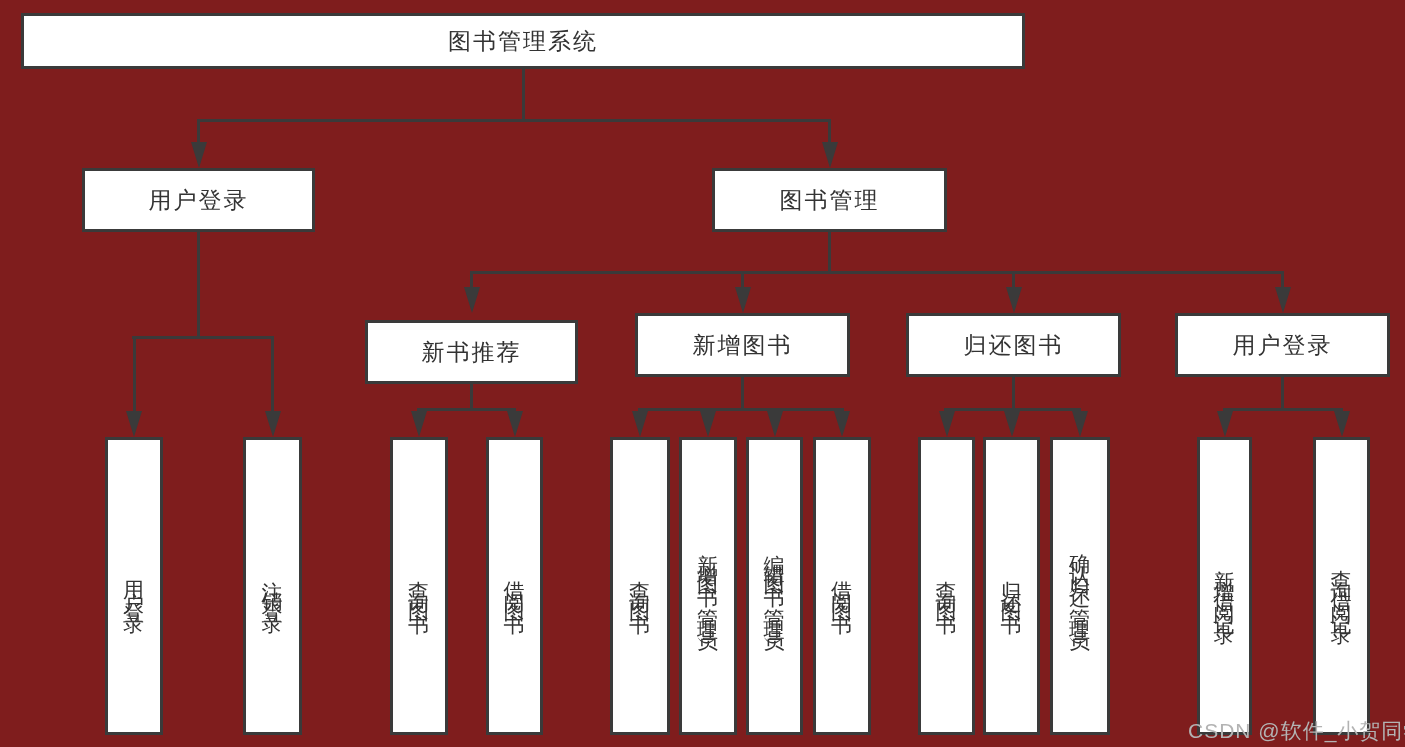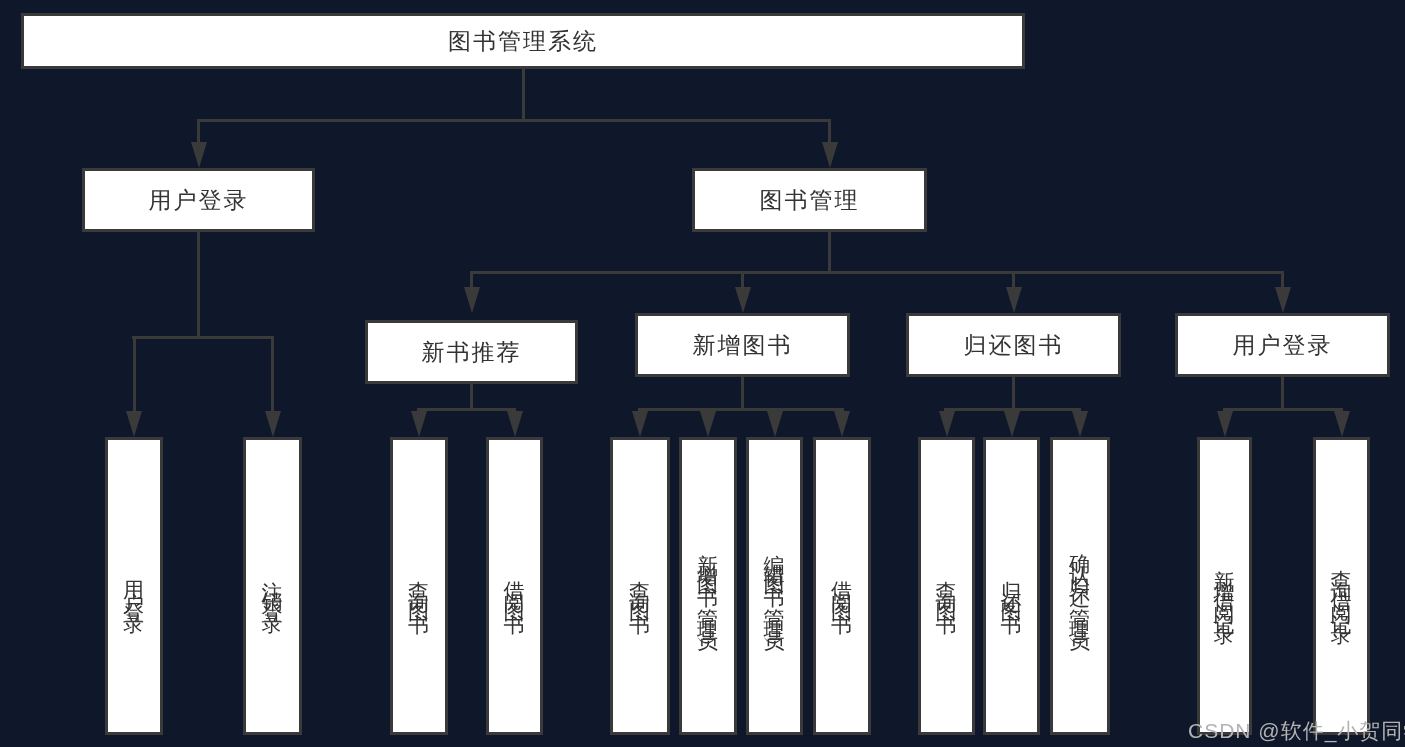--- a/index.html
+++ b/index.html
@@ -1,17 +1,17 @@
 <!DOCTYPE html>
 <html><head>
 <meta charset="utf-8">
 <style>
   html,body{margin:0;padding:0;background:#ffffff;}
   .canvas{
-    position:relative;width:1405px;height:747px;background:#0f172a;overflow:hidden;
+    position:relative;width:1405px;height:747px;background:#7f1d1d;overflow:hidden;
     font-family:"Liberation Sans", sans-serif;color:#333333;
   }
   .node{
     position:absolute;box-sizing:border-box;border:3px solid #3a3a3a;background:#ffffff;
     display:flex;align-items:center;justify-content:center;
     font-size:23px;letter-spacing:2px;white-space:nowrap;
   }
   .vnode{
     position:absolute;box-sizing:border-box;border:3px solid #3a3a3a;background:#ffffff;
     display:flex;align-items:center;justify-content:center;
@@ -86,21 +86,21 @@
   <div class="tri" style="left:1216.5px;top:411px"></div>
   <div class="tri" style="left:1333.5px;top:411px"></div>
 
   <div class="node" style="left:21px;top:13px;width:1004px;height:56px">
     <span>图书管理系统</span>
   </div>
 
   <div class="node" style="left:82px;top:168px;width:233px;height:64px">
     <span>用户登录</span>
   </div>
-  <div class="node" style="left:692px;top:168px;width:235px;height:64px">
+  <div class="node" style="left:712px;top:168px;width:235px;height:64px">
     <span>图书管理</span>
   </div>
 
   <div class="node" style="left:365px;top:320px;width:213px;height:64px">
     <span>新书推荐</span>
   </div>
   <div class="node" style="left:635px;top:313px;width:215px;height:64px">
     <span>新增图书</span>
   </div>
   <div class="node" style="left:906px;top:313px;width:215px;height:64px">

